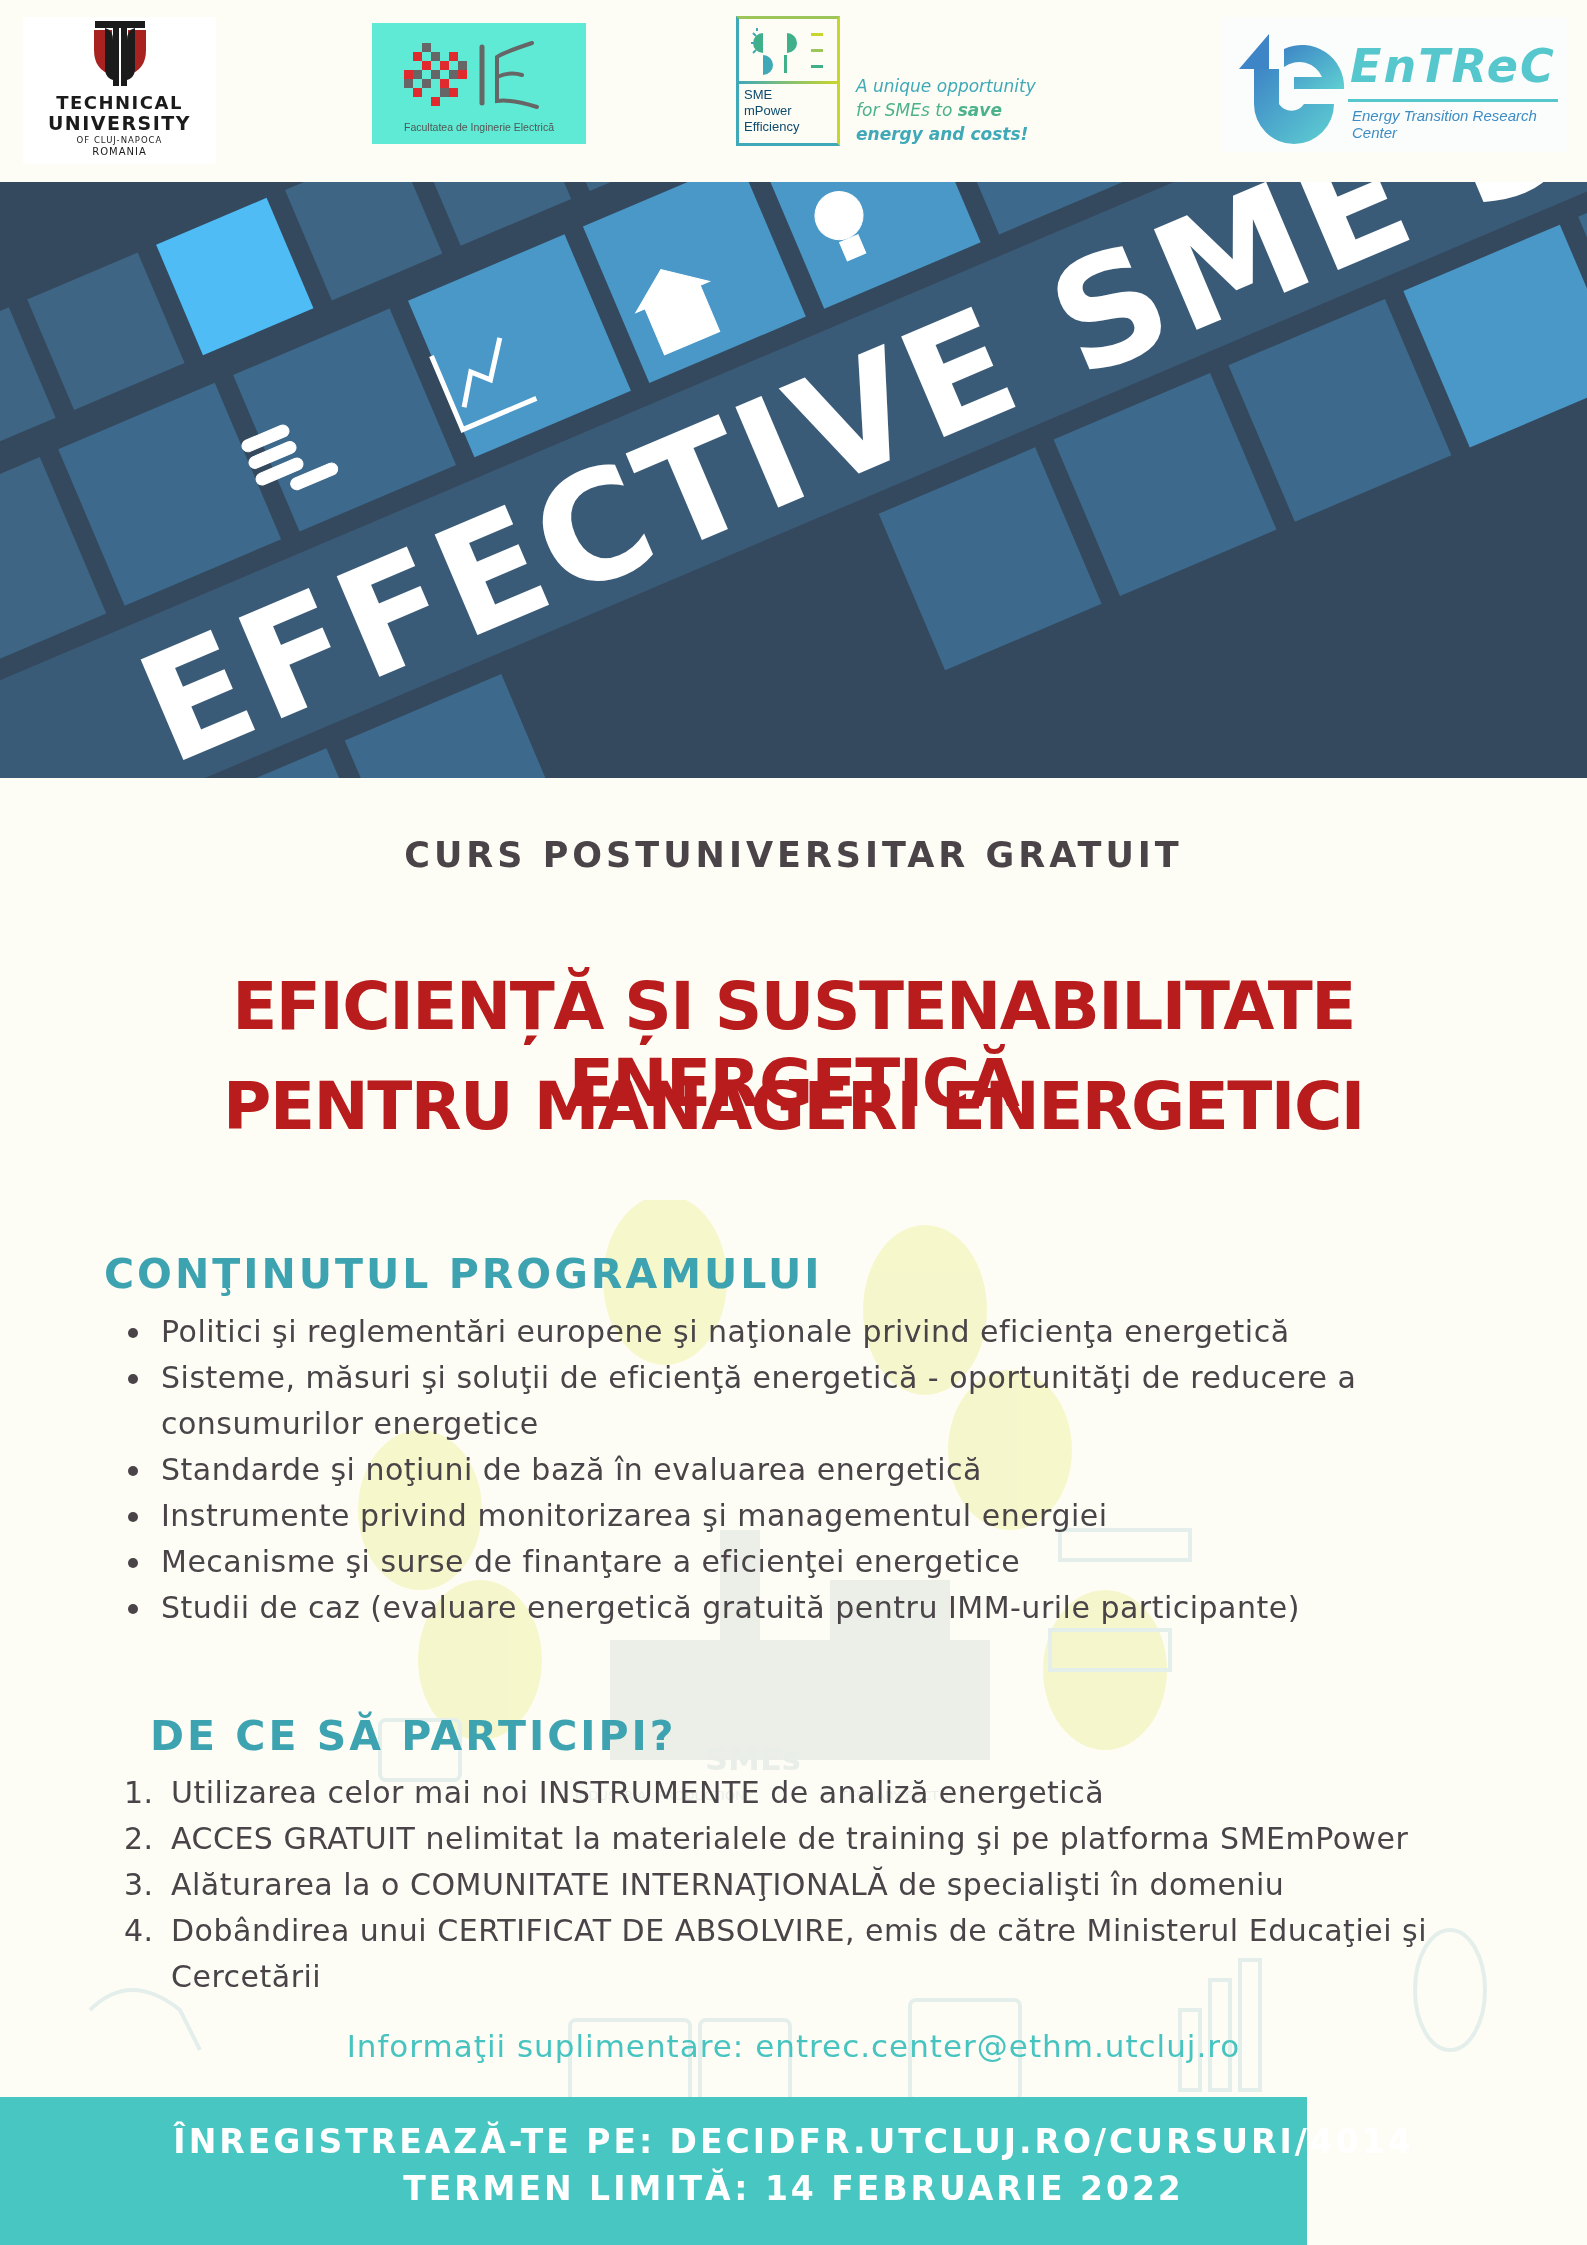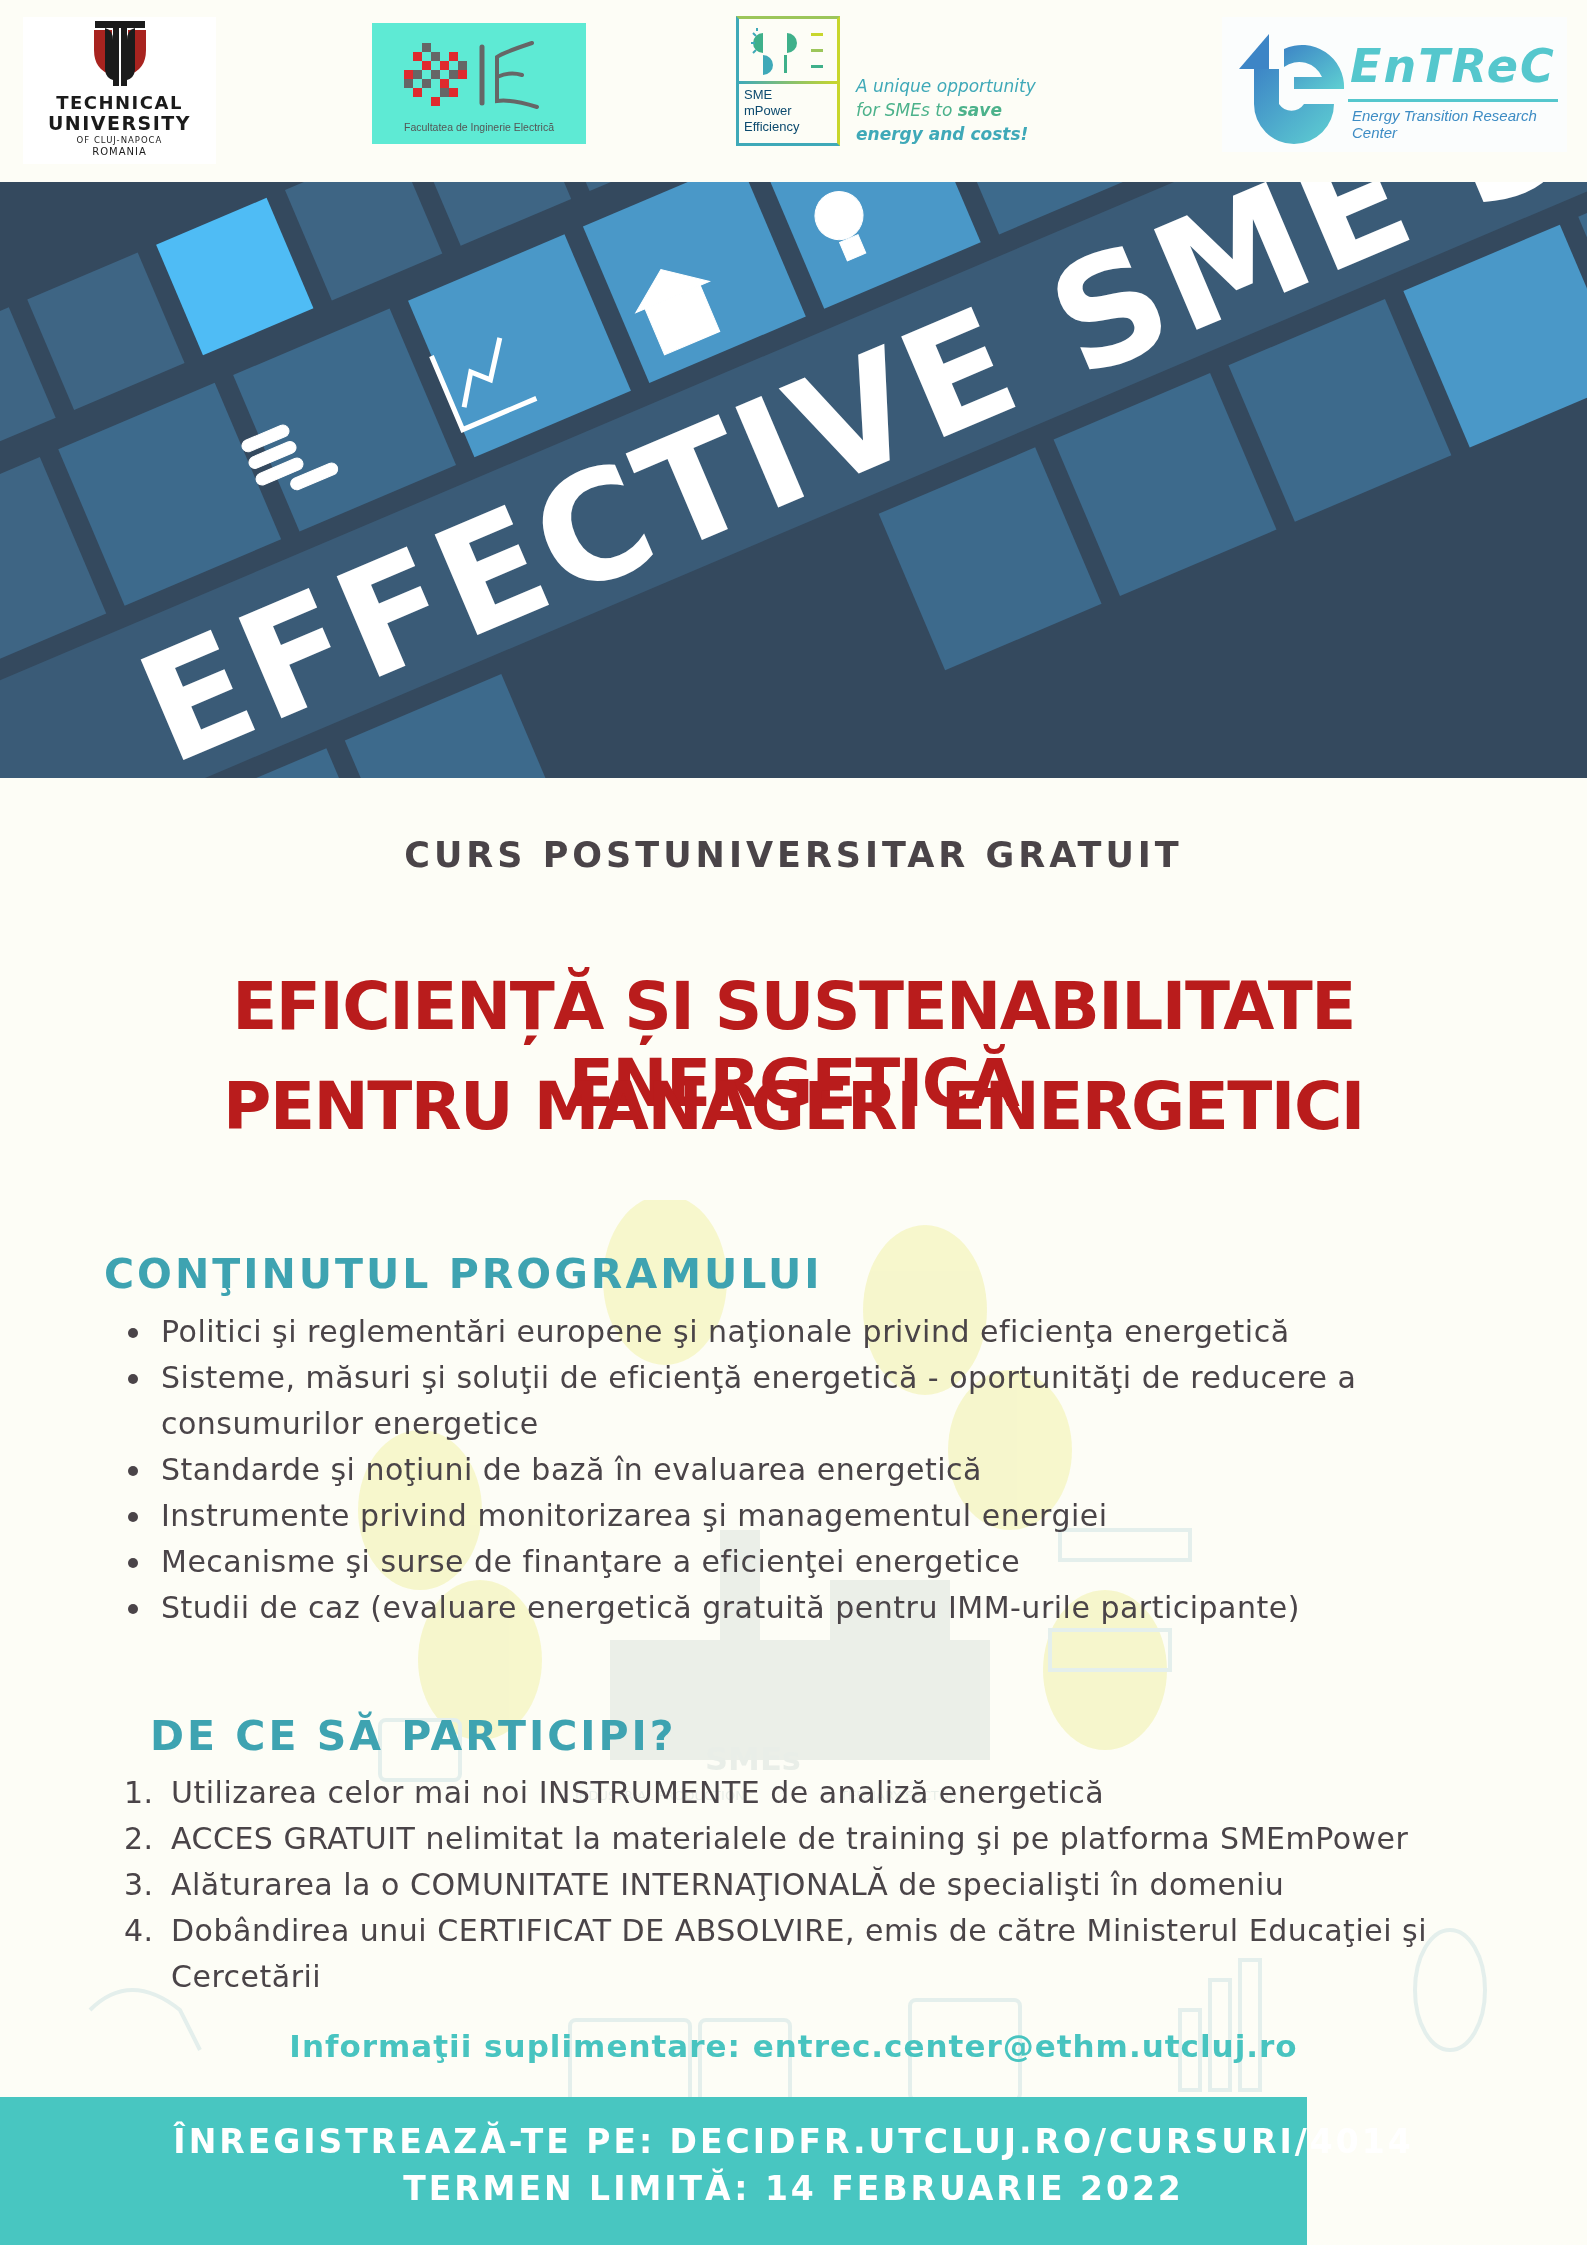--- a/index.html
+++ b/index.html
@@ -53,21 +53,21 @@
   .h-why { left: 150px; top: 1712px; }
 
   .list { position: absolute; list-style: none; font-family: "DejaVu Sans", sans-serif; font-size: 30px; line-height: 46px; color: #4a4448; letter-spacing: 0.5px; }
   .bullets { left: 128px; top: 1309px; width: 1400px; }
   .bullets li { position: relative; padding-left: 33px; }
   .bullets li .dot { position: absolute; left: 0; top: 19px; width: 10px; height: 10px; border-radius: 50%; background: #4a4448; }
   .numbers { left: 124px; top: 1770px; width: 1440px; }
   .numbers li { position: relative; padding-left: 47px; }
   .numbers li .num { position: absolute; left: 0; top: 0; }
 
-  .info { position: absolute; left: 0; top: 2028px; width: 1587px; text-align: center; font-family: "DejaVu Sans", sans-serif; font-weight: bold; font-size: 31px; letter-spacing: 1px; color: #48c4c0; }
+  .info { position: absolute; left: 0; top: 2028px; width: 1587px; text-align: center; font-family: "DejaVu Sans", sans-serif; font-weight: normal; font-size: 31px; letter-spacing: 1px; color: #48c4c0; }
 
   .footer { position: absolute; left: 0; top: 2097px; width: 1307px; height: 148px; background: #48c6c1; }
   .footer-line { position: absolute; left: 0; width: 1587px; text-align: center; font-family: "DejaVu Sans", sans-serif; font-weight: bold; color: #ffffff; font-size: 33px; letter-spacing: 3px; }
   .footer-1 { top: 25px; }
   .footer-2 { top: 72px; }
 </style>
 </head>
 <body>
 
 <div class="logos">

